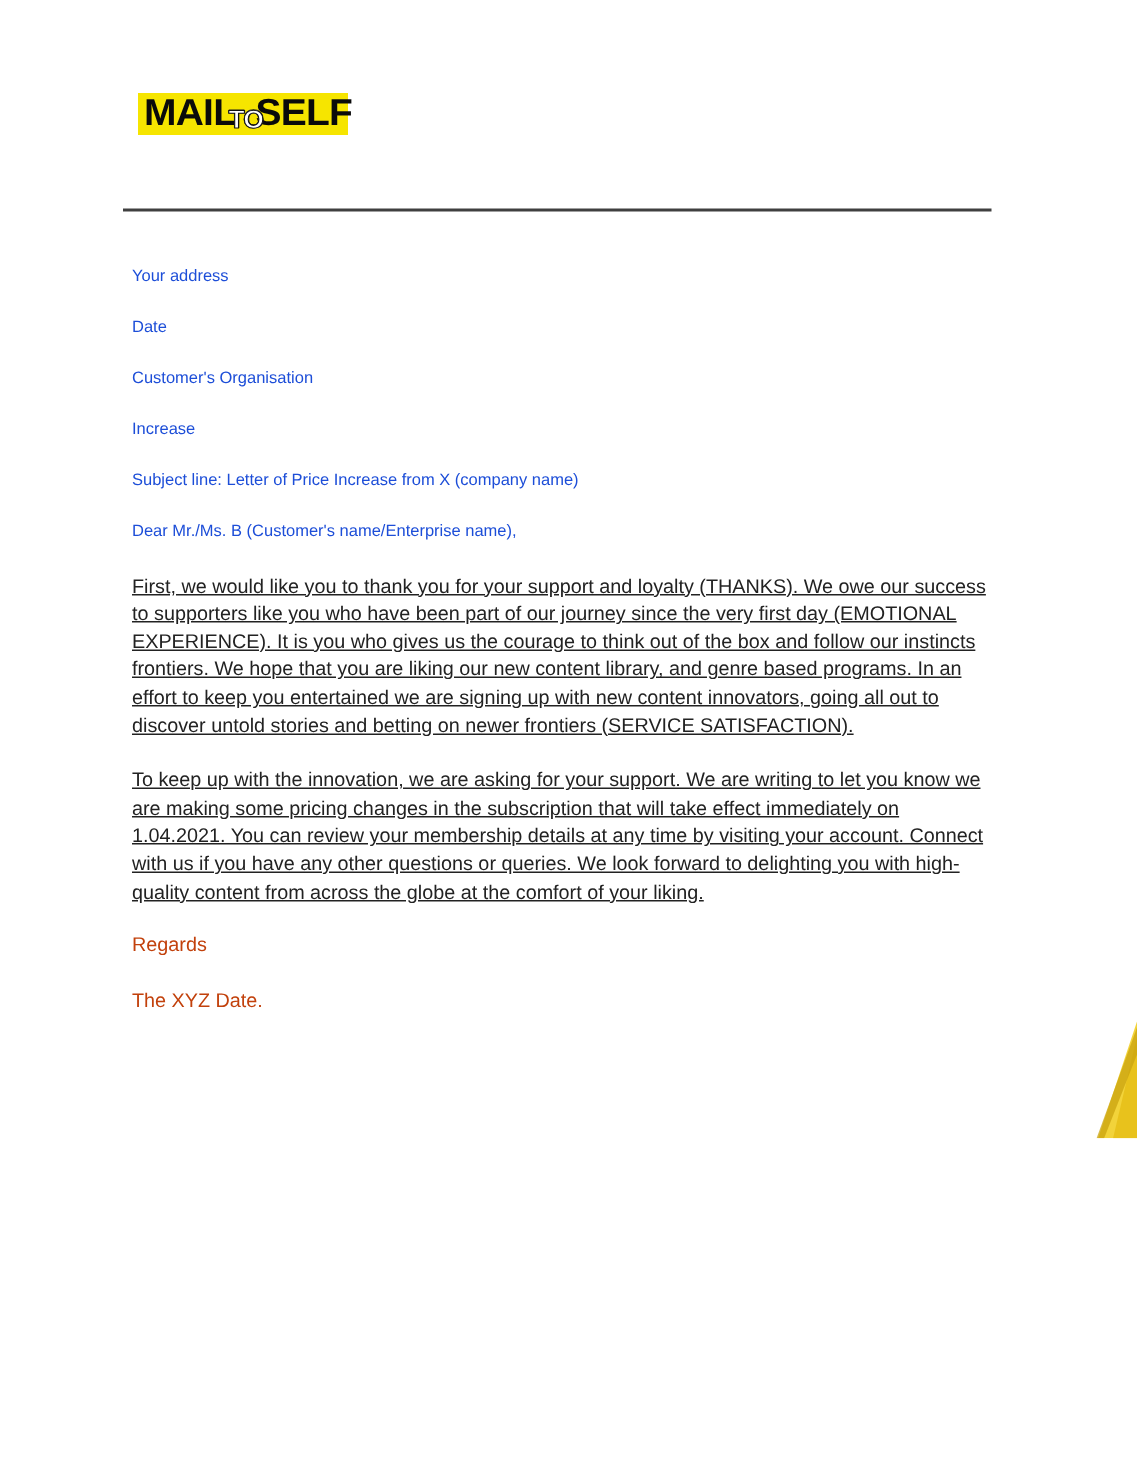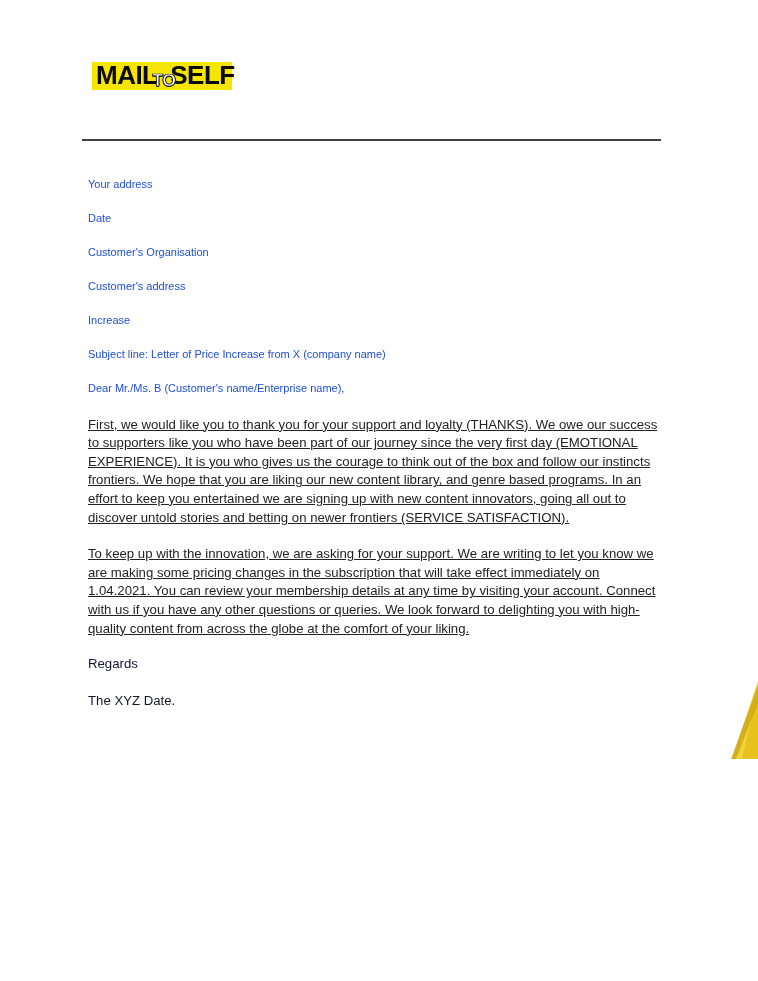--- a/index.html
+++ b/index.html
@@ -91,21 +91,21 @@
     margin: 0 0 18px 0;
     text-align: left;
     text-decoration: underline;
   }
   .para-gap-top {
     margin-top: 12px;
   }
   .closing-line {
     font-size: 13.2px;
     line-height: 1.25;
-    color: #0f172a;
+    color: #c2410c;
     margin: 0 0 20.2px 0;
   }
   .closing-gap {
     margin-top: 13px;
   }
 
   
   .page-curl {
     position: absolute;
     right: 0;
@@ -129,21 +129,20 @@
   <div class="divider"></div>
 
   <div class="letter-body">
 
     <p class="field-line">Your address</p>
 
     <p class="field-line">Date</p>
 
     <p class="field-line">Customer's Organisation</p>
 
-    <p class="field-line">Customer's address</p>
 
     <p class="field-line">Increase</p>
 
     <p class="field-line">Subject line: Letter of Price Increase from X (company name)</p>
 
     <p class="field-line">Dear Mr./Ms. B (Customer's name/Enterprise name),</p>
 
     <p class="paragraph para-gap-top">First, we would like you to thank you for your support and loyalty (THANKS). We owe our success to supporters like you who have been part of our journey since the very first day (EMOTIONAL EXPERIENCE). It is you who gives us the courage to think out of the box and follow our instincts frontiers. We hope that you are liking our new content library, and genre based programs. In an effort to keep you entertained we are signing up with new content innovators, going all out to discover untold stories and betting on newer frontiers (SERVICE SATISFACTION).</p>
 
     <p class="paragraph">To keep up with the innovation, we are asking for your support. We are writing to let you know we are making some pricing changes in the subscription that will take effect immediately on 1.04.2021. You can review your membership details at any time by visiting your account. Connect with us if you have any other questions or queries. We look forward to delighting you with high-quality content from across the globe at the comfort of your liking.</p>

